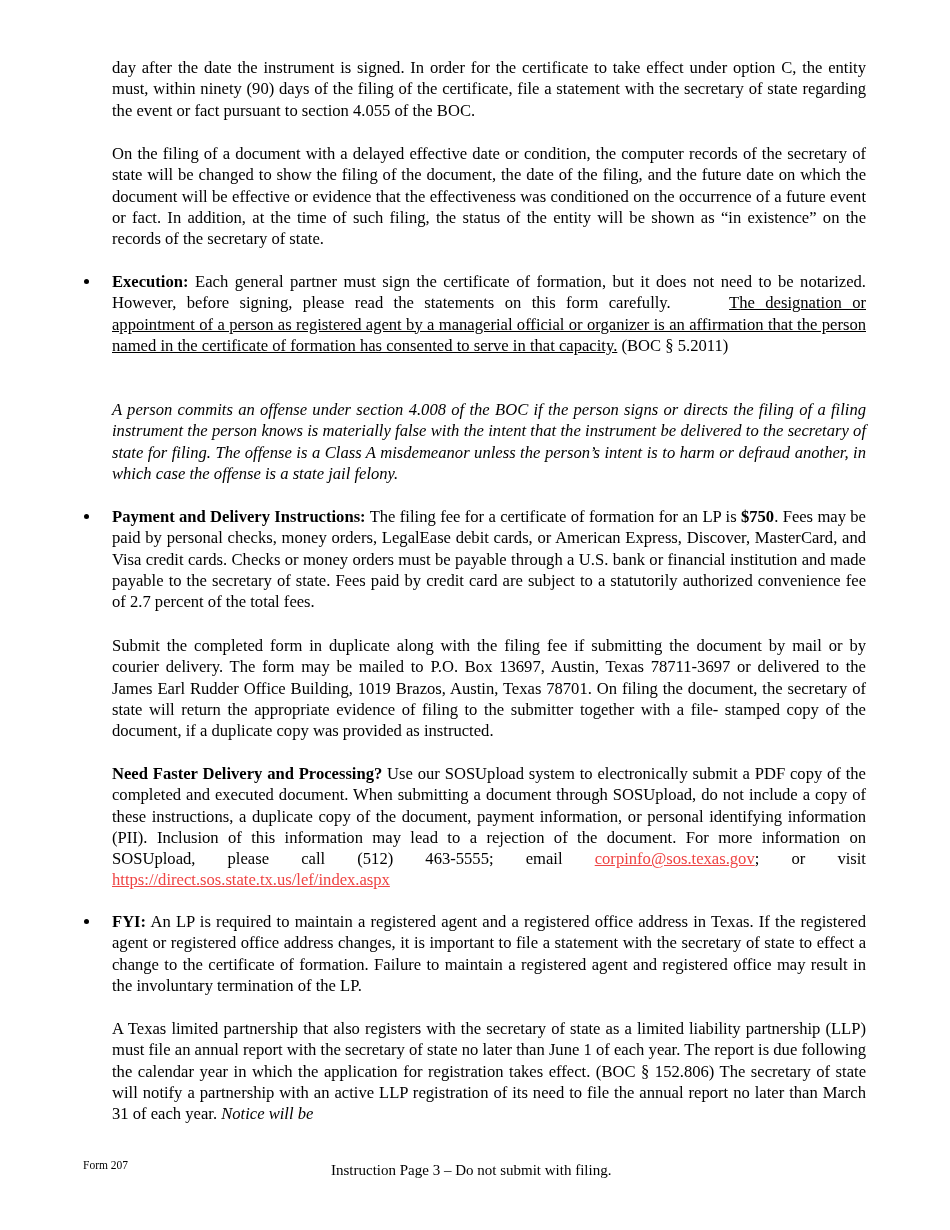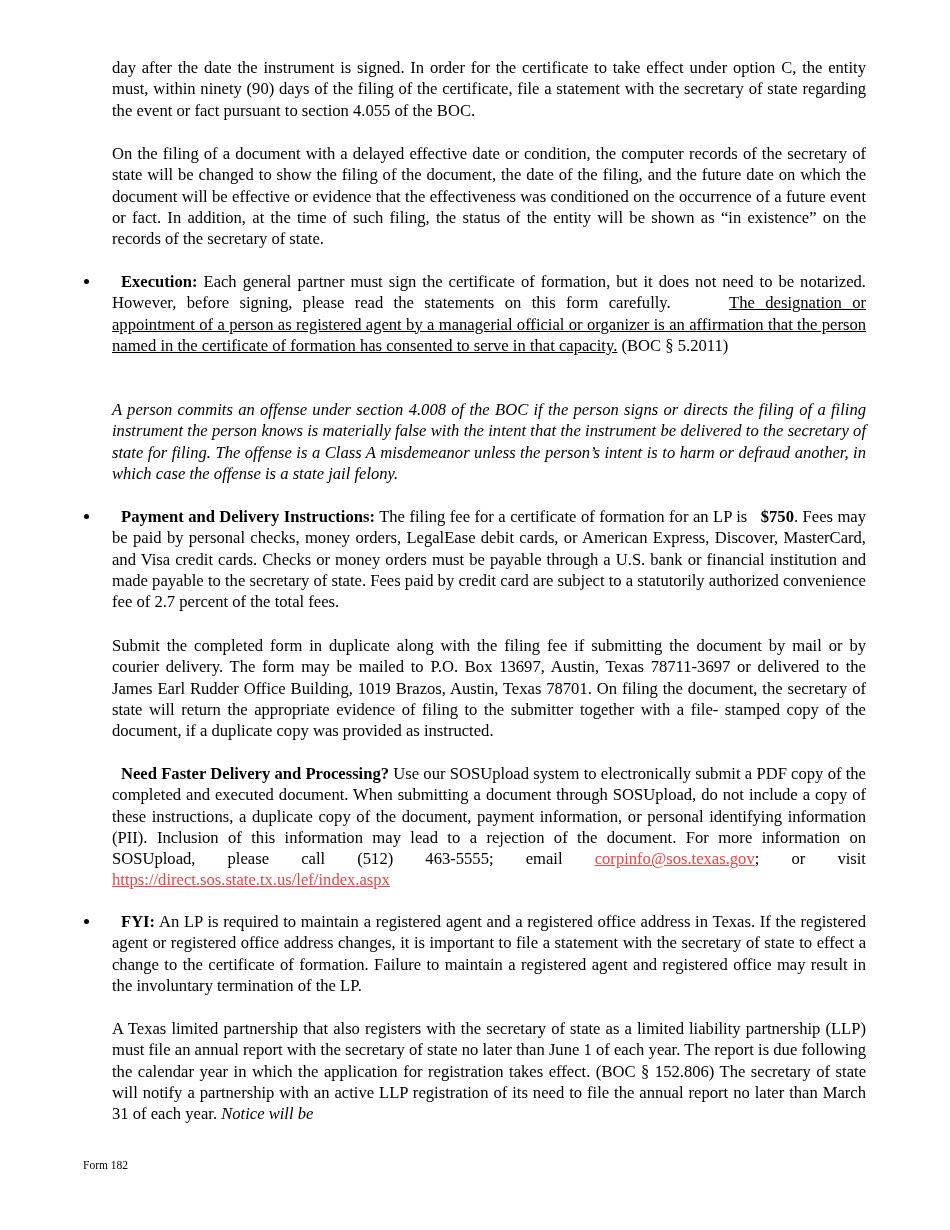--- a/index.html
+++ b/index.html
@@ -13,21 +13,21 @@
     font-size: 16.6px; line-height: 21.3px; text-align: justify;
     margin: 0;
   }
   .bullet {
     position: absolute; left: 84px; font-size: 16px; line-height: 21.3px;
   }
   .bullet::before {
     content: ""; display: inline-block; width: 5px; height: 5px; border-radius: 50%;
     background: #000; vertical-align: middle; position: relative; top: -2px;
   }
-  b { font-weight: bold; margin-left: 9px; }
+  b { font-weight: bold; }
   u { text-decoration: underline; margin-left: 48px; }
   i { font-style: italic; font-family: Liberation Serif, serif; }
   a { color: #ef4444; text-decoration: underline; }
   .footer-left {
     position: absolute; left: 83px; top: 1159px; font-size: 11.5px;
     font-family: "Liberation Serif", serif;
   }
   .footer-center {
     position: absolute; left: 331px; top: 1162px; font-size: 15px;
     font-family: "Liberation Serif", serif;
@@ -52,14 +52,15 @@
 
   <p class="para" style="top:635px;"><span>Submit the completed form in duplicate along with the filing fee if submitting the document by mail or by courier delivery.  The form may be mailed to P.O. Box 13697, Austin, Texas 78711-3697 or delivered to the James Earl Rudder Office Building, 1019 Brazos, Austin, Texas 78701.  On filing the document, the secretary of state will return the appropriate evidence of filing to the submitter together with a file- stamped copy of the document, if a duplicate copy was provided as instructed.</span></p>
 
   <p class="para" style="top:763px;"><b>Need Faster Delivery and Processing?</b><span>  Use our SOSUpload system to electronically submit a PDF copy of the completed and executed document. When submitting a document through SOSUpload, do not include a copy of these instructions, a duplicate copy of the document, payment information, or personal identifying information (PII). Inclusion of this information may lead to a rejection of the document. For more information on SOSUpload, please call (512) 463-5555; email </span><a href="#">corpinfo@sos.texas.gov</a><span>; or visit </span><a href="#">https://direct.sos.state.tx.us/lef/index.aspx</a></p>
 
   <span class="bullet" style="top:911px;"></span>
   <p class="para" style="top:911px;"><b>FYI:</b><span> An LP is required to maintain a registered agent and a registered office address in Texas.  If the registered agent or registered office address changes, it is important to file a statement with the secretary of state to effect a change to the certificate of formation.  Failure to maintain a registered agent and registered office may result in the involuntary termination of the LP.</span></p>
 
   <p class="para" style="top:1018px;"><span>A Texas limited partnership that also registers with the secretary of state as a limited liability partnership (LLP) must file an annual report with the secretary of state no later than June 1 of each year.  The report is due following the calendar year in which the application for registration takes effect. (BOC § 152.806)  The secretary of state will notify a partnership with an active LLP registration of its need to file the annual report no later than March 31 of each year.  </span><i>Notice will be</i></p>
 
-  <div class="footer-left">Form 182</div>
+  <div class="footer-left">Form 207</div>
+  <div class="footer-center">Instruction Page 3 – Do not submit with filing.</div>
 </div>
 
 </body></html>

